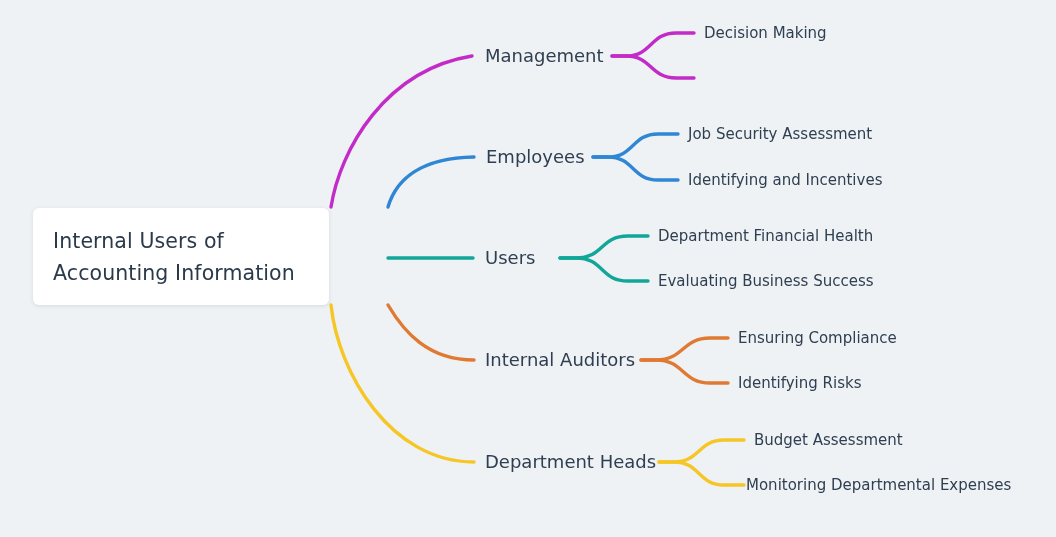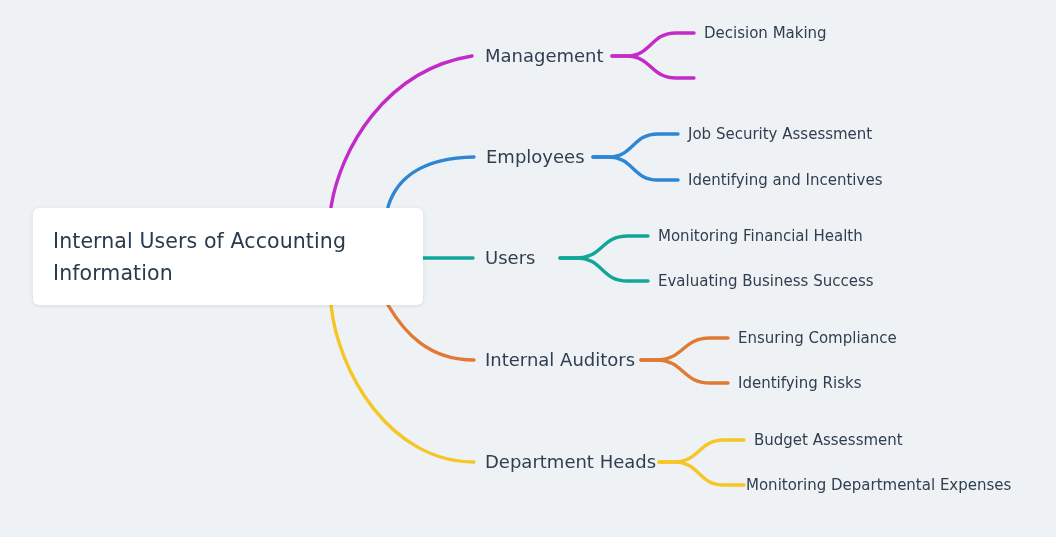--- a/index.html
+++ b/index.html
@@ -27,21 +27,21 @@
     background: #ffffff;
     border-radius: 6px;
     box-shadow: 0 1px 4px rgba(40, 60, 80, 0.13);
     box-sizing: border-box;
     display: flex;
     align-items: center;
   }
   #root-node {
     left: 33px;
     top: 208px;
-    width: 390px;
+    width: 296px;
     height: 97px;
     padding: 0 20px;
   }
   #root-node .node-text {
     font-size: 20.5px;
     line-height: 32px;
     color: #2b3a4a;
     letter-spacing: 0.1px;
   }
   .branch-label {
@@ -94,21 +94,21 @@
   </div>
 
   <div class="branch-label" style="left:485px; top:56px;">Management</div>
   <div class="leaf-label" style="left:704px; top:33px;">Decision Making</div>
 
   <div class="branch-label" style="left:486px; top:157px;">Employees</div>
   <div class="leaf-label" style="left:688px; top:134px;">Job Security Assessment</div>
   <div class="leaf-label" style="left:688px; top:180px;">Identifying and Incentives</div>
 
   <div class="branch-label" style="left:485px; top:258px;">Users</div>
-  <div class="leaf-label" style="left:658px; top:236px;">Monitoring Financial Health</div>
+  <div class="leaf-label" style="left:658px; top:236px;">Department Financial Health</div>
   <div class="leaf-label" style="left:658px; top:281px;">Evaluating Business Success</div>
 
   <div class="branch-label" style="left:485px; top:360px;">Internal Auditors</div>
   <div class="leaf-label" style="left:738px; top:338px;text-align:right;">Ensuring Compliance</div>
   <div class="leaf-label" style="left:738px; top:383px;">Identifying Risks</div>
 
   <div class="branch-label" style="left:485px; top:462px;">Department Heads</div>
   <div class="leaf-label" style="left:754px; top:440px;">Budget Assessment</div>
   <div class="leaf-label" style="left:746px; top:485px;">Monitoring Departmental Expenses</div>
 

